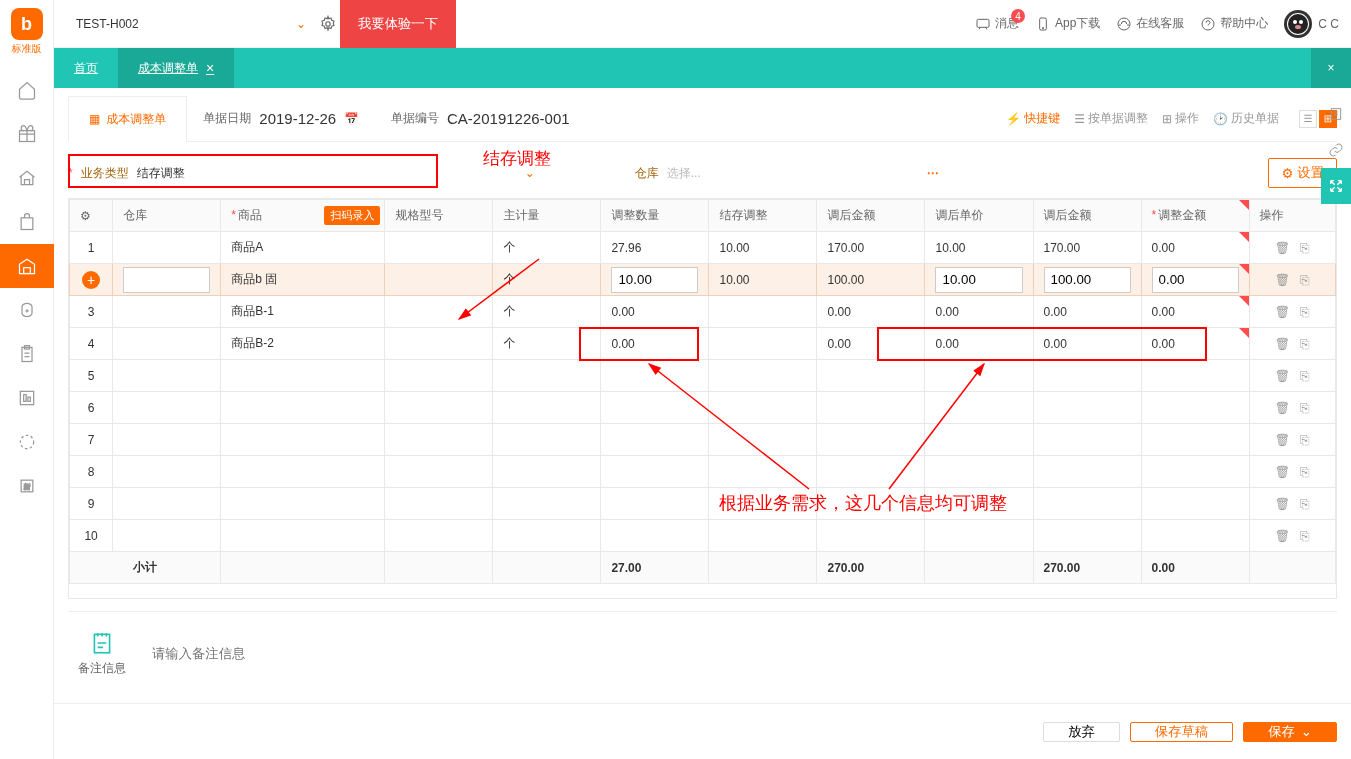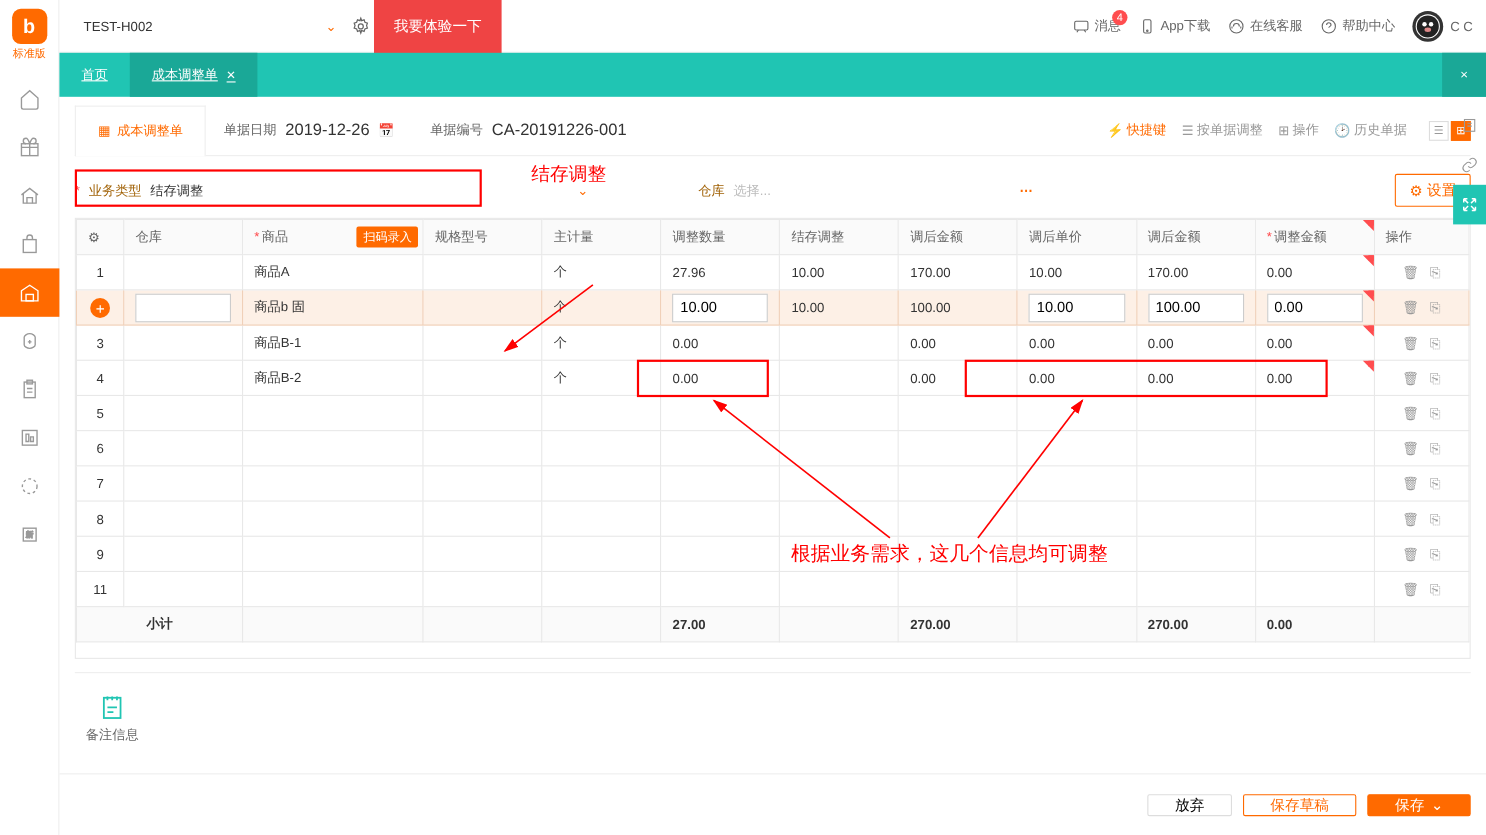--- a/index.html
+++ b/index.html
@@ -535,21 +535,21 @@
                   <td></td>
                   <td class=""></td>
                   <td>
                     <div class="row-ops">
                       <span>🗑</span>
                       <span>⎘</span>
                     </div>
                   </td>
                 </tr>
                 <tr>
-                  <td class="col-idx" style="text-align:center">11</td>
+                  <td class="col-idx" style="text-align:center">10</td>
                   <td></td>
                   <td></td>
                   <td></td>
                   <td></td>
                   <td></td>
                   <td></td>
                   <td></td>
                   <td></td>
                   <td></td>
                   <td class=""></td>
@@ -580,20 +580,21 @@
       </div>
 
       <div class="memo">
         <div class="memo-label">
           <svg width="26" height="26" viewBox="0 0 24 24" fill="none" stroke="#20c5b3" stroke-width="1.5">
                 <rect x="5" y="4" width="14" height="17"></rect>
                 <path d="M8 3v3M12 3v3M16 3v3M8 12h8M8 16h5"></path>
               </svg>
           <span>备注信息</span>
         </div>
+        <input class="memo-input" placeholder="请输入备注信息" style="">
       </div>
       </div>
     </div>
 
     <div class="footer">
       <button class="btn">放弃</button>
       <button class="btn outline-orange">保存草稿</button>
       <button class="btn primary">
         <span>保存</span>
         <span>⌄</span>

